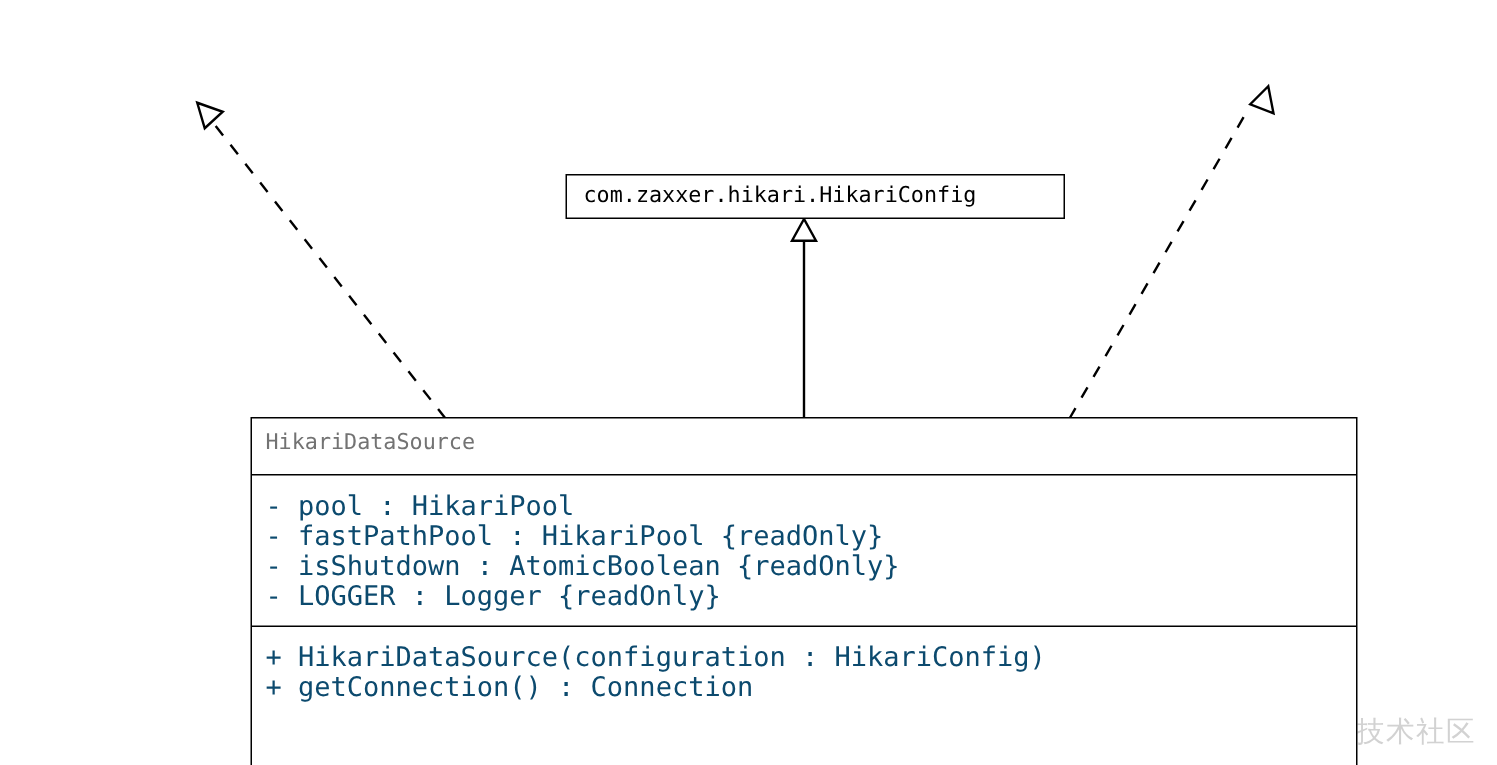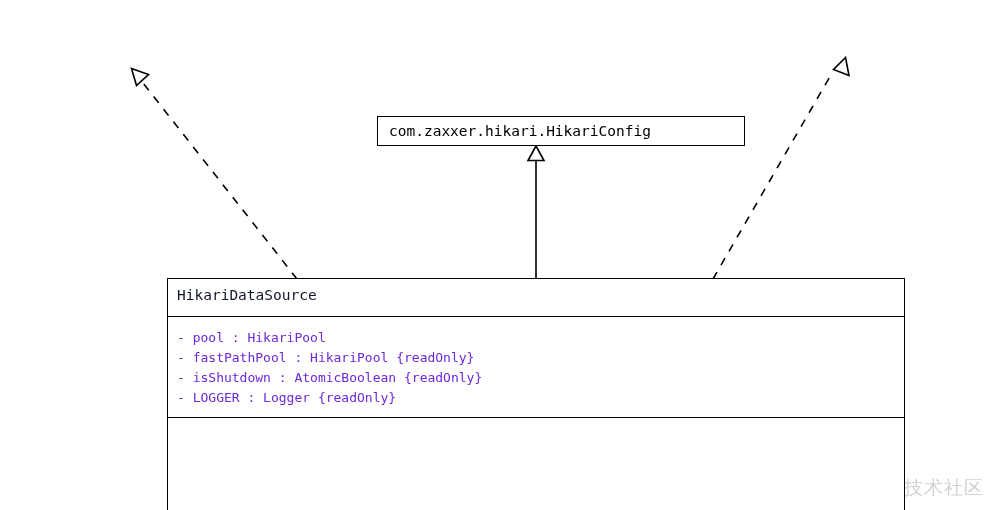--- a/index.html
+++ b/index.html
@@ -31,21 +31,21 @@
     top: 50%;
     transform: translateY(-50%);
     font-size: 14.5px;
     color: #000000;
     white-space: nowrap;
     line-height: 1;
   }
   
   #box-closeable  { left: 21px;  top: 38px;  width: 190px; height: 31px; }
   #box-datasource { left: 749px; top: 26px;  width: 219px; height: 31px; }
-  #box-hikariconfig { left: 377px; top: 116px; width: 368px; height: 30px; }
+  #box-hikariconfig { left: 377px; top: 116px; width: 333px; height: 30px; }
 
   
   #box-hikaridatasource {
     left: 167px;
     top: 278px;
     width: 738px;
     height: 245px;
   }
   .compartment {
     position: relative;
@@ -56,33 +56,33 @@
   }
   #cmp-title  { height: 37px; }
   #cmp-fields { height: 101px; }
   #cmp-methods{ height: 104px; }
 
   .class-name {
     position: absolute;
     left: 9px;
     top: 9px;
     font-size: 14.5px;
-    color: #0f172a;
+    color: #737373;
     white-space: nowrap;
     line-height: 1;
   }
   .member-list {
     margin: 0;
     padding: 11px 0 0 9px;
     list-style: none;
   }
   .member {
-    font-size: 13px;
+    font-size: 18px;
     line-height: 20px;
-    color: #6d28d9;
+    color: #0c4a6e;
     white-space: nowrap;
   }
   .member.static-member {
     text-underline-offset: 2px;
   }
 
   
   .connector-layer {
     position: absolute;
     left: 0;
@@ -146,19 +146,21 @@
       <ul class="member-list" id="field-list">
           <li class="member">- pool : HikariPool</li>
           <li class="member">- fastPathPool : HikariPool {readOnly}</li>
           <li class="member">- isShutdown : AtomicBoolean {readOnly}</li>
           <li class="member static-member">- LOGGER : Logger {readOnly}</li>
         </ul>
     </div>
 
     <div class="compartment" id="cmp-methods">
       <ul class="member-list" id="method-list">
+          <li class="member">+ HikariDataSource(configuration : HikariConfig)</li>
+          <li class="member">+ getConnection() : Connection</li>
         </ul>
     </div>
   </div>
 
   <div id="watermark">@稀土掘金技术社区</div>
 
 </div>
 
 </body></html>

